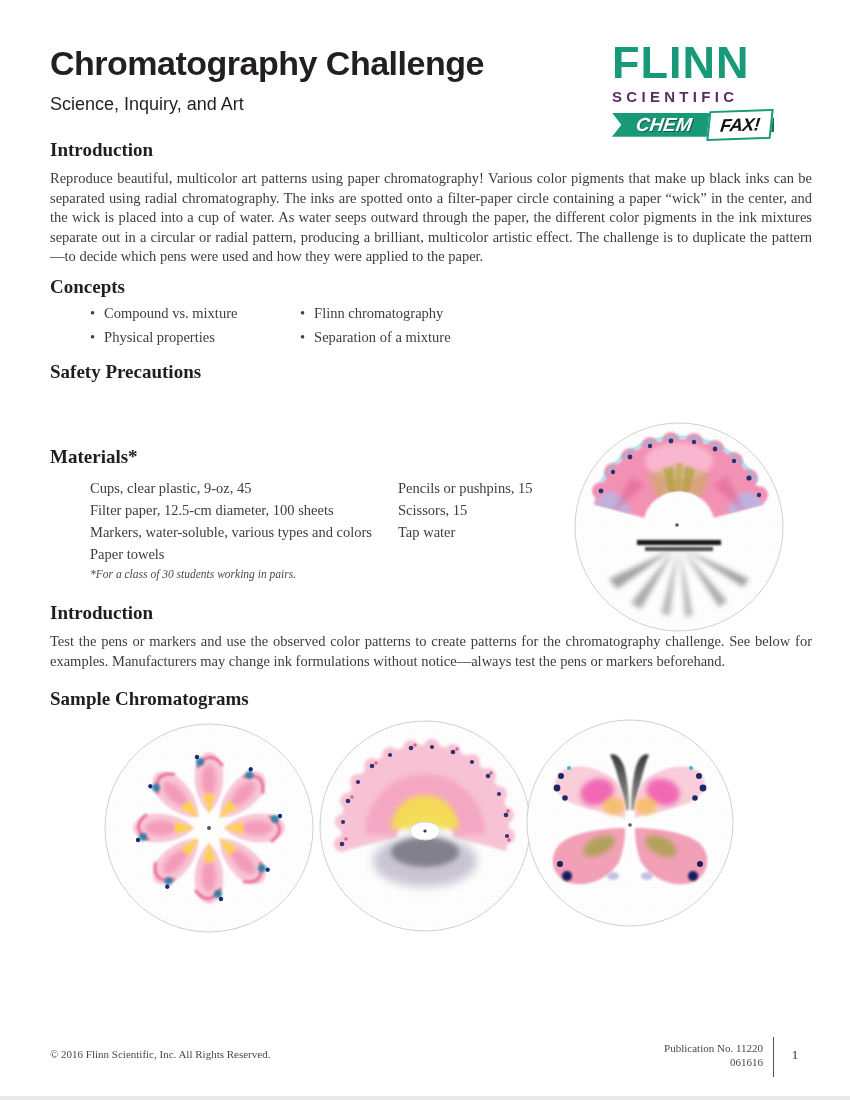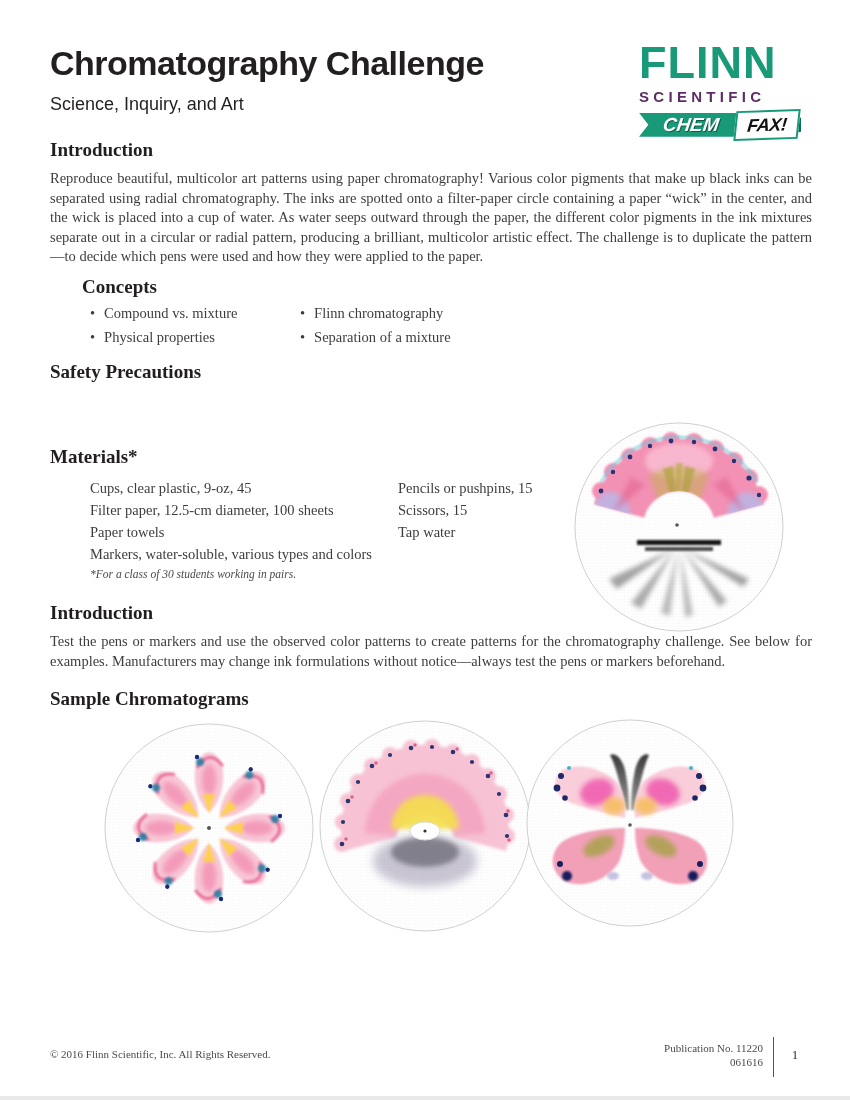--- a/index.html
+++ b/index.html
@@ -3,21 +3,21 @@
 <meta charset="utf-8">
 <style>
   html,body{margin:0;padding:0;background:#e9e9e9;}
   .page{position:relative;width:850px;height:1096px;background:#ffffff;margin:0 auto;
         font-family:"Liberation Serif",serif;color:#3a3a3a;overflow:hidden;}
   
   .title{position:absolute;left:50px;top:44px;font-family:"Liberation Sans",sans-serif;
          font-size:34px;font-weight:600;color:#231f20;letter-spacing:-0.5px;}
   .subtitle{position:absolute;left:50px;top:94px;font-family:"Liberation Sans",sans-serif;
          font-size:18px;color:#231f20;}
-  .logo{position:absolute;left:639px;top:42px;width:165px;}
+  .logo{position:absolute;left:612px;top:42px;width:165px;}
   .logo-flinn{font-family:"Liberation Sans",sans-serif;font-weight:bold;font-size:45px;
          line-height:0.95;color:#189a78;letter-spacing:1px;}
   .logo-sci{font-family:"Liberation Sans",sans-serif;font-weight:bold;font-size:15px;
          color:#5d2c66;letter-spacing:4.3px;margin-top:3px;}
   .banner{position:relative;margin-top:5px;height:30px;width:162px;}
   .banner-ribbon{position:absolute;left:0;top:3px;width:104px;height:24px;background:#189a78;
          clip-path:polygon(0 0,100% 0,100% 100%,0 100%,9% 50%);
          display:flex;align-items:center;justify-content:center;z-index:1;}
   .banner-chem{font-family:"Liberation Sans",sans-serif;font-style:italic;font-weight:bold;
          font-size:19px;color:#ffffff;text-shadow:1px 1px 0 #0c5a44;transform:skewX(-8deg);}
@@ -67,38 +67,38 @@
       </div>
       <div class="banner-fax">
         <span>FAX!</span>
       </div>
     </div>
   </div>
 
   <div class="h" style="top:139px;">Introduction</div>
   <div class="body-text" style="top:169px;">Reproduce beautiful, multicolor art patterns using paper chromatography! Various color pigments that make up black inks can be separated using radial chromatography. The inks are spotted onto a filter-paper circle containing a paper “wick” in the center, and the wick is placed into a cup of water. As water seeps outward through the paper, the different color pigments in the ink mixtures separate out in a circular or radial pattern, producing a brilliant, multicolor artistic effect. The challenge is to duplicate the pattern—to decide which pens were used and how they were applied to the paper.</div>
 
-  <div class="h" style="top:276px;margin-left:32px;">Concepts</div>
+  <div class="h" style="top:276px;">Concepts</div>
   <div class="col-list" style="left:90px;top:301px;">
     <div class="bullet-item">Compound vs. mixture</div>
     <div class="bullet-item">Physical properties</div>
   </div>
   <div class="col-list" style="left:300px;top:301px;">
     <div class="bullet-item">Flinn chromatography</div>
     <div class="bullet-item">Separation of a mixture</div>
   </div>
 
   <div class="h h-italic" style="top:361px;">Safety Precautions</div>
 
   <div class="h" style="top:446px;">Materials*</div>
   <div class="col-list" style="left:90px;top:477px;width:300px;">
     <div class="plain-item">Cups, clear plastic, 9-oz, 45</div>
     <div class="plain-item">Filter paper, 12.5-cm diameter, 100 sheets</div>
+    <div class="plain-item">Markers, water-soluble, various types and colors</div>
     <div class="plain-item">Paper towels</div>
-    <div class="plain-item">Markers, water-soluble, various types and colors</div>
   </div>
   <div class="col-list" style="left:398px;top:477px;width:170px;">
     <div class="plain-item">Pencils or pushpins, 15</div>
     <div class="plain-item">Scissors, 15</div>
     <div class="plain-item">Tap water</div>
   </div>
   <div class="footnote" style="top:568px;">*For a class of 30 students working in pairs.</div>
 
   <svg class="fig" style="left:573px;top:421px;" width="212" height="212" viewBox="0 0 212 212" role="img" aria-label="radial-fan-chromatogram">
     <defs>

